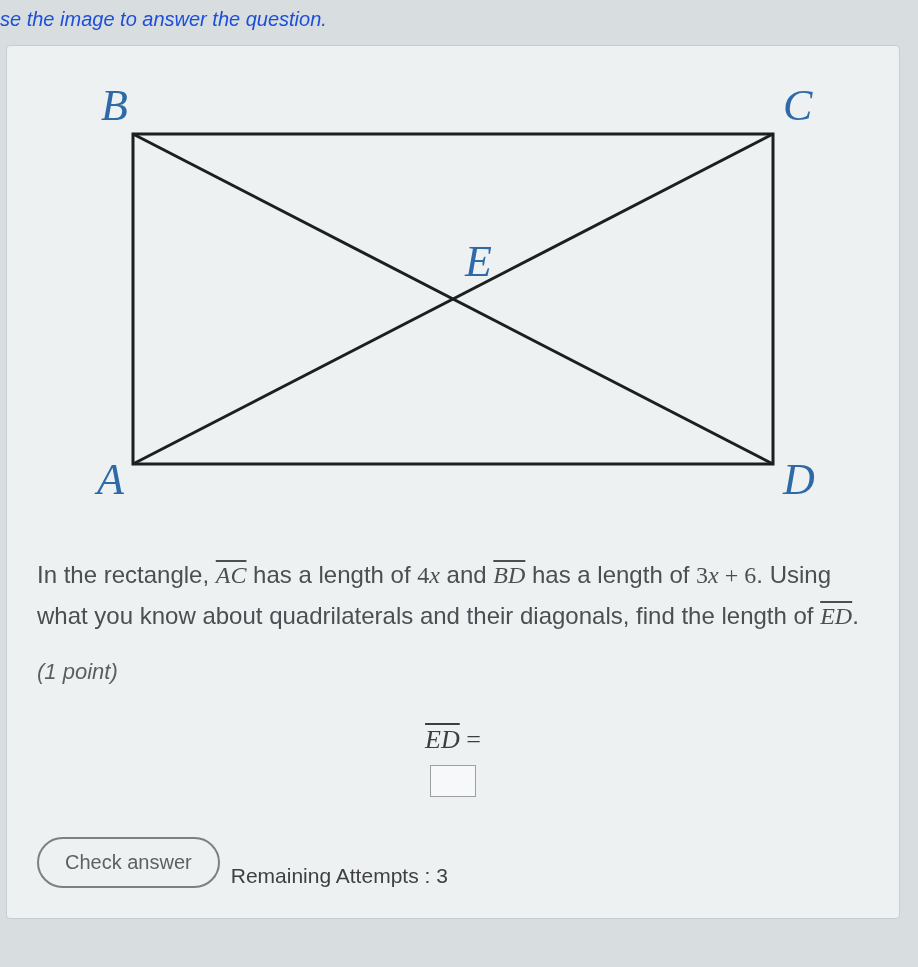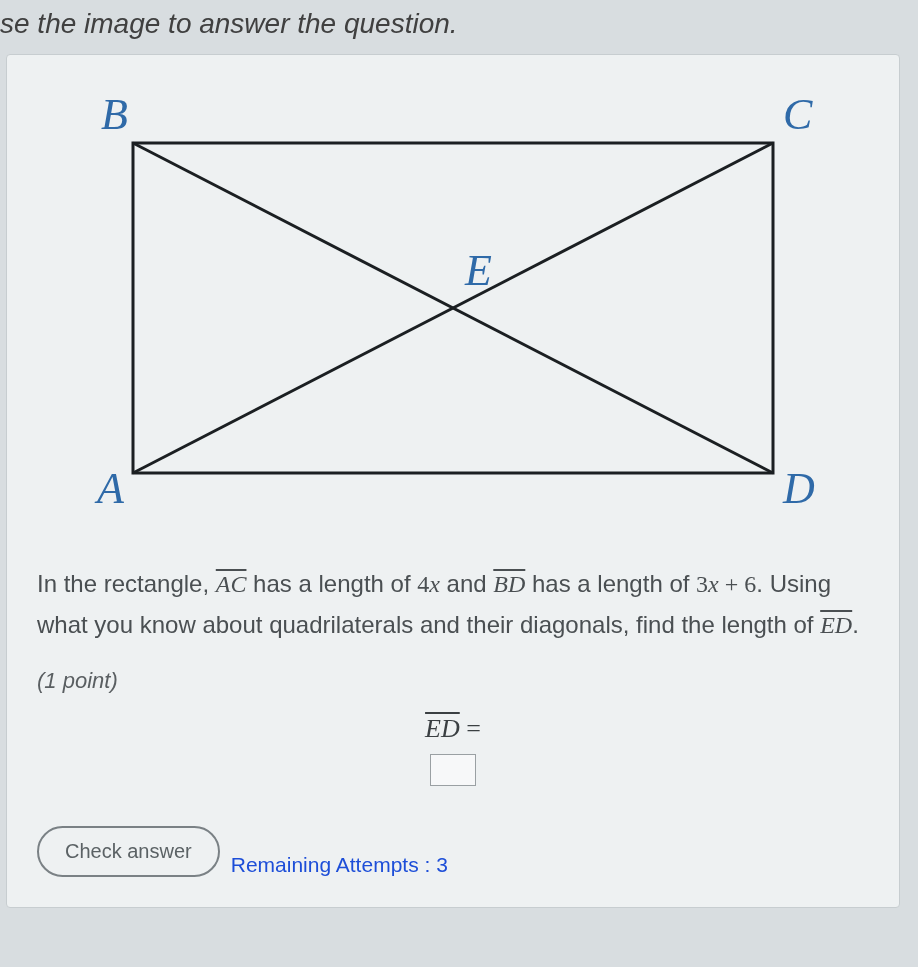--- a/index.html
+++ b/index.html
@@ -8,23 +8,23 @@
     background: #d8dde0;
     width: 918px;
     height: 967px;
     overflow: hidden;
     color: #333;
   }
   .page {
     padding: 0 18px 18px 0;
   }
   .instruction {
-    font-size: 28px;
+    font-size: 20px;
     font-style: italic;
-    color: #404040;
+    color: #1d4ed8;
     padding: 8px 0 14px 0;
   }
   .card {
     background: #eef1f2;
     border: 1px solid #c7cdd0;
     border-radius: 4px;
     padding: 28px 30px 30px 30px;
     margin-left: 6px;
   }
   .diagram-wrap {
@@ -53,21 +53,21 @@
   }
   .overline {
     text-decoration: overline;
     font-style: italic;
   }
   .mi { font-style: italic; }
   .points {
     font-size: 22px;
     font-style: italic;
     color: #5a5f62;
-    margin-bottom: 20px;
+    margin-bottom: 40px;
   }
   .answer-row {
     display: flex;
     align-items: center;
     gap: 10px;
     margin-bottom: 40px;
     flex-direction: column;
   }
   .answer-label {
     font-family: "Times New Roman", serif;
@@ -91,21 +91,21 @@
     border: 2px solid #7a8185;
     border-radius: 28px;
     background: transparent;
     color: #5b6265;
     font-size: 20px;
     padding: 12px 26px;
     cursor: pointer;
   }
   .attempts {
     font-size: 21px;
-    color: #1d4ed8;
+    color: #404040;
   }
   svg { display:block; }
 </style>
 </head>
 <body>
 
 <div class="page">
   <div class="instruction">se the image to answer the question.</div>
 
   <div class="card">

